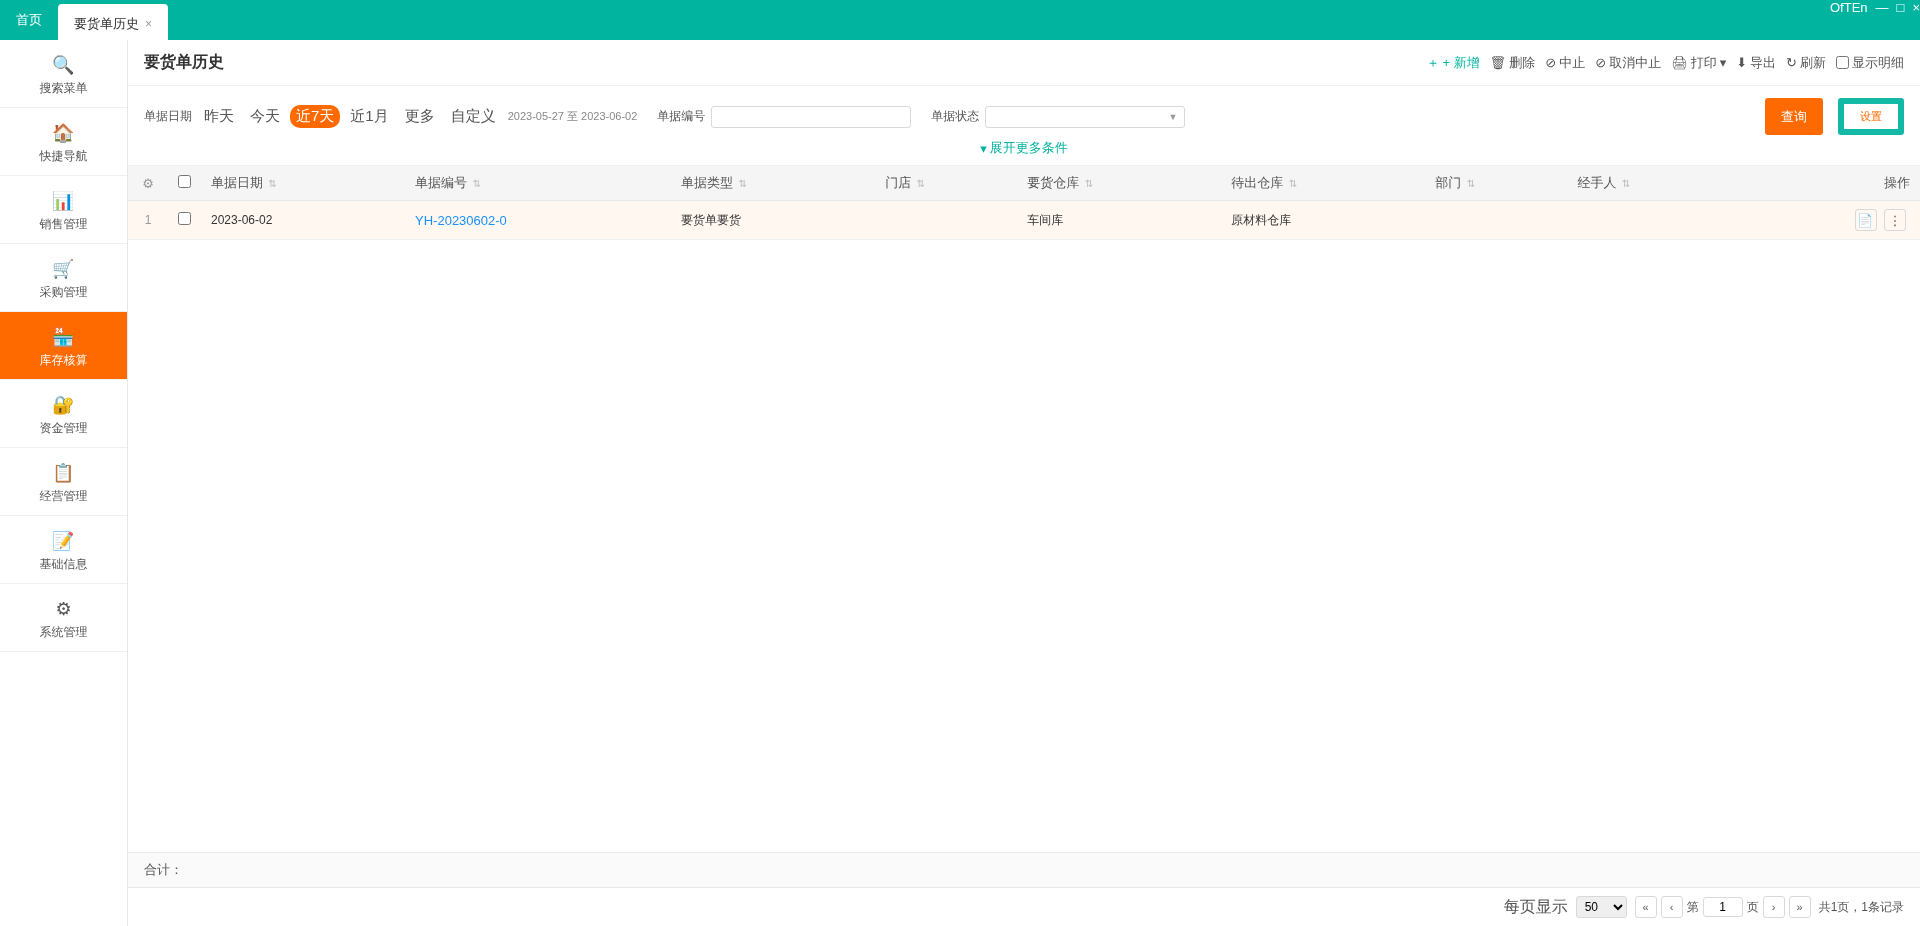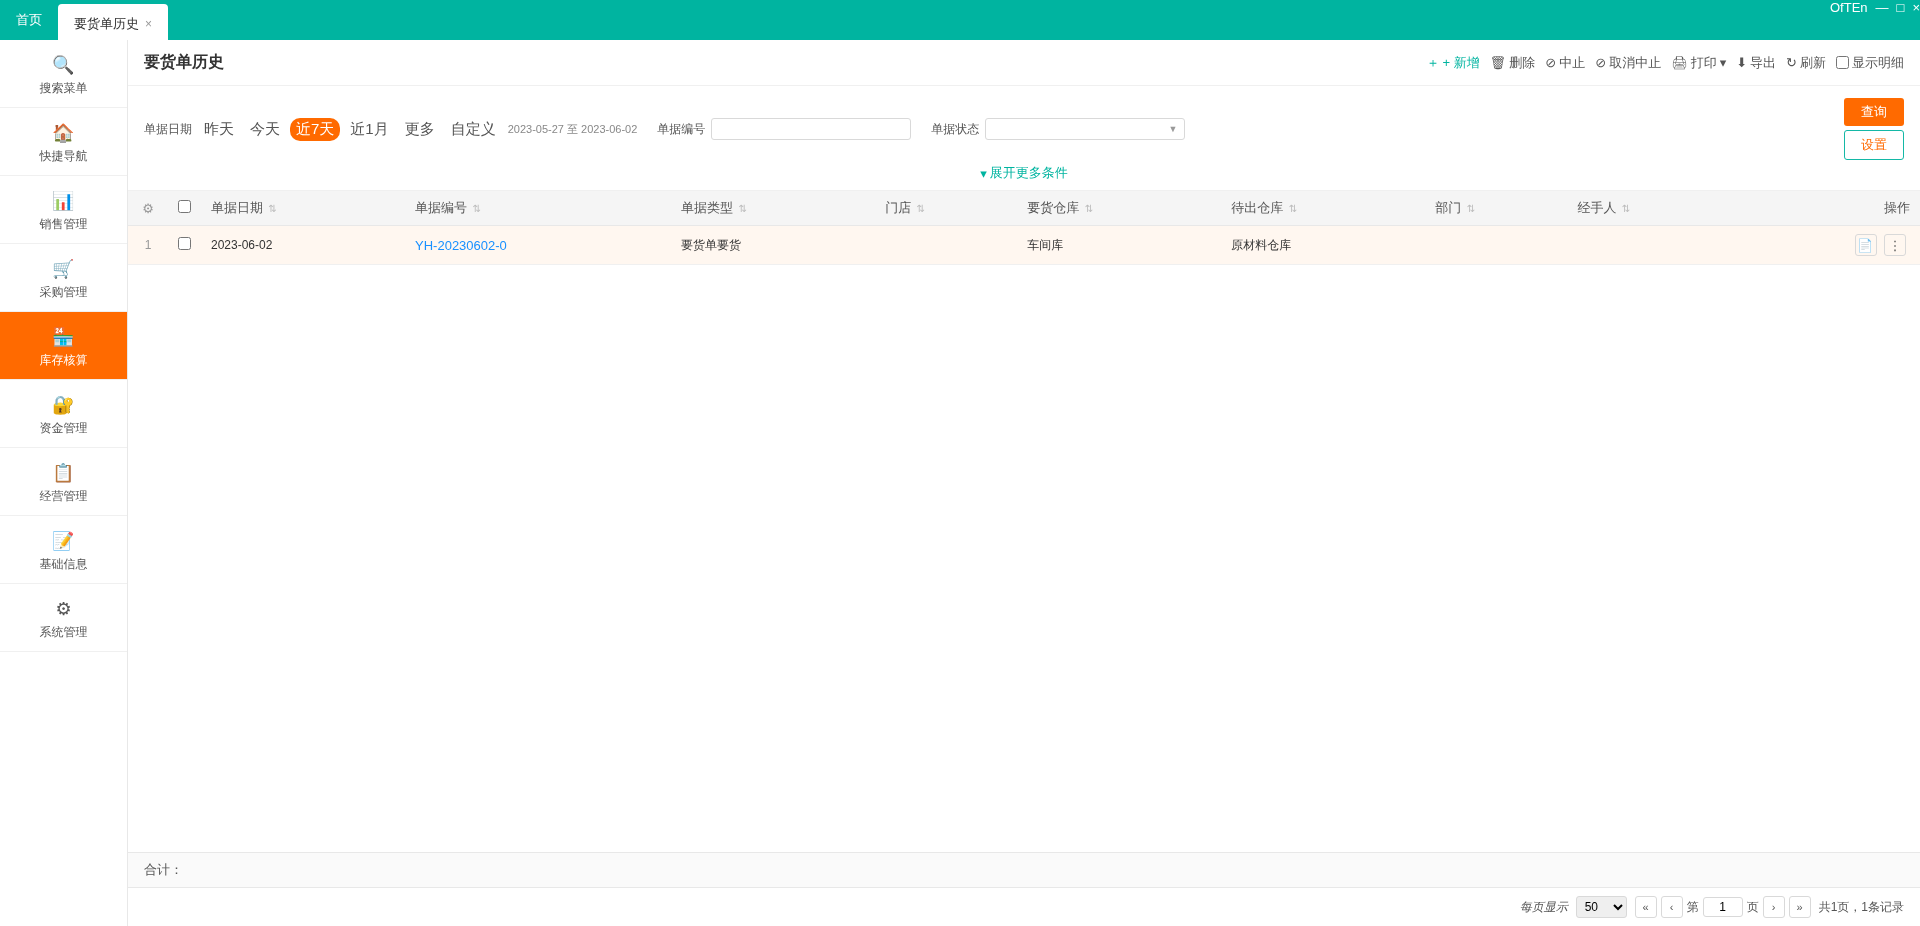--- a/index.html
+++ b/index.html
@@ -132,25 +132,25 @@
       color: #fff;
       border: none;
       padding: 5px 16px;
       border-radius: 3px;
       cursor: pointer;
       font-size: 13px;
     }
     .btn-secondary {
       background: #fff;
       color: #ff6a00;
-      border: 1px solid #14b8a6;
+      border: 6px solid #14b8a6;
       padding: 5px 16px;
       border-radius: 3px;
       cursor: pointer;
-      font-size: 13px;
+      font-size: 11px;
     }
     .display-detail {
       display: flex;
       align-items: center;
       gap: 3px;
       color: #555;
       font-size: 12px;
       cursor: pointer;
     }
 
@@ -289,21 +289,21 @@
     .pagination {
       display: flex;
       align-items: center;
       justify-content: flex-end;
       padding: 8px 16px;
       gap: 8px;
       border-top: 1px solid #e8e8e8;
       flex-shrink: 0;
       background: #fff;
     }
-    .pagination-label { color: #555; font-size: 12px; font-style: italic; }
+    .pagination-label { color: #555; font-size: 16px; }
     .pagination-select {
       border: 1px solid #d9d9d9;
       border-radius: 3px;
       padding: 2px 4px;
       font-size: 12px;
       outline: none;
     }
     .page-nav {
       display: flex;
       align-items: center;
@@ -463,21 +463,21 @@
 
           <div class="filter-group">
             <span class="filter-label">单据状态</span>
             <div class="select-wrapper">
               <select class="filter-select">
                 <option value=""></option>
               </select>
             </div>
           </div>
 
-          <div style="margin-left: auto; display: flex; gap: 4px; flex-direction: column;">
+          <div style="margin-left: auto; display: flex; gap: 15px;">
             <button class="btn-primary">查询</button>
             <button class="btn-secondary">设置</button>
           </div>
         </div>
 
         <div class="expand-more">
           <span>▾</span>
           <span>展开更多条件</span>
         </div>
       </div>

